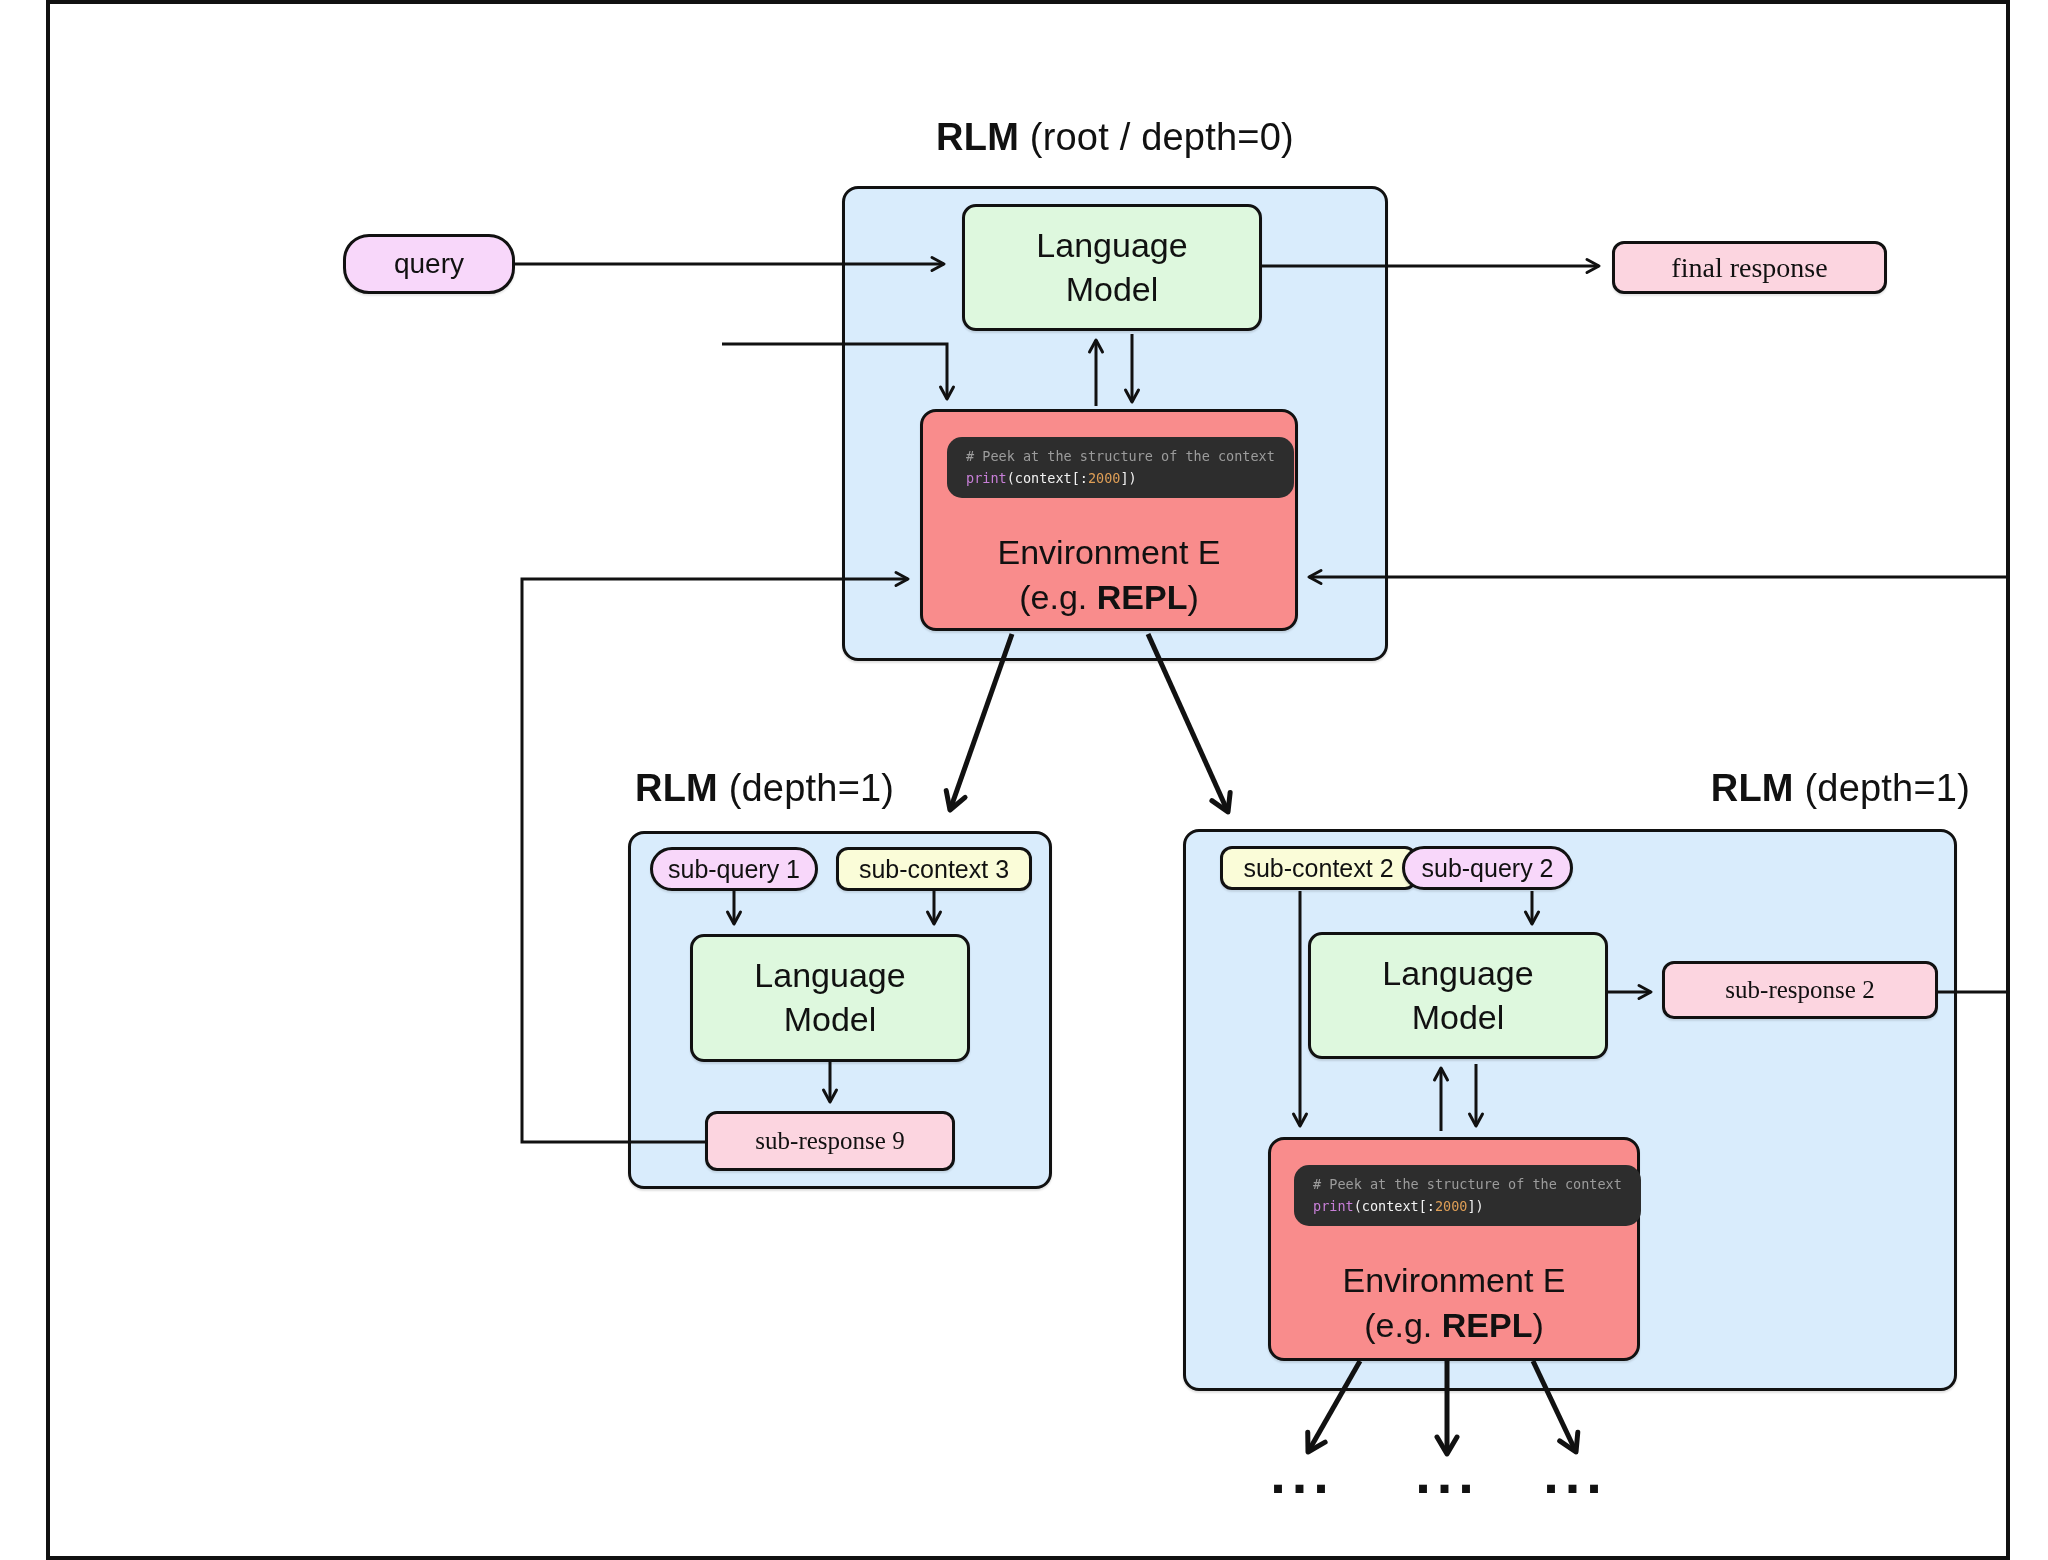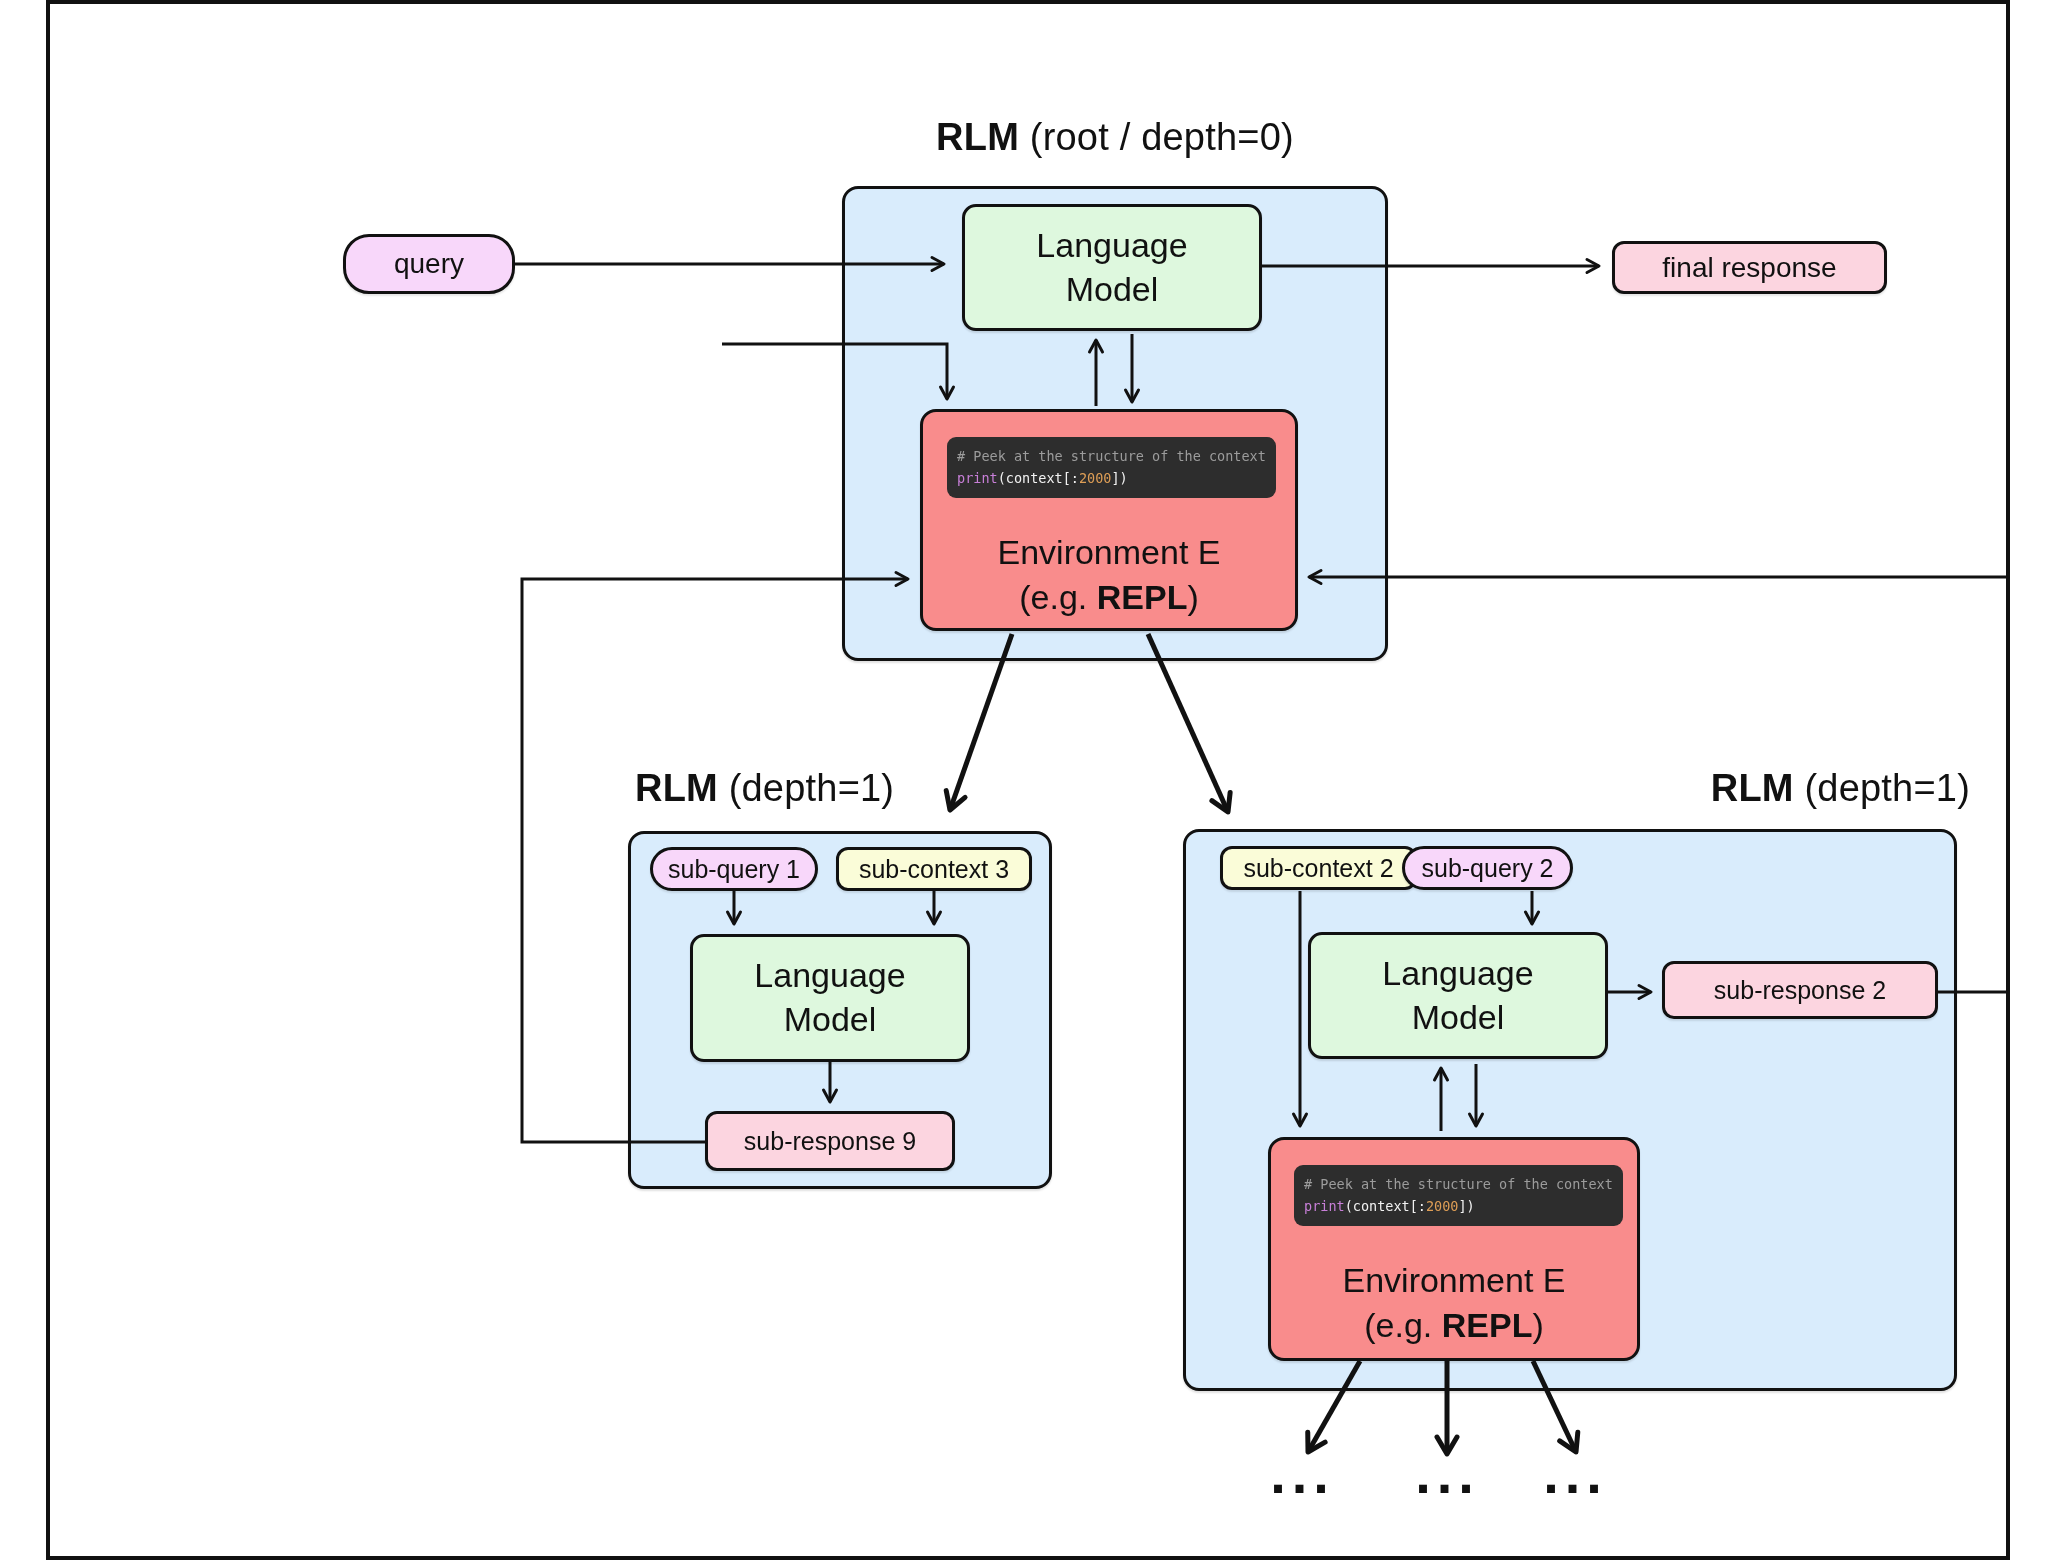--- a/index.html
+++ b/index.html
@@ -29,37 +29,37 @@
   .envbox{
     background:var(--env-red); border:3px solid var(--line-black); border-radius:16px;
     box-shadow:0 2px 2px rgba(0,0,0,0.12);
   }
   .envtext{
     position:absolute; left:0; right:0; text-align:center;
     font-size:34px; line-height:1.32;
   }
   .envtext b{font-weight:700;}
   .codeblock{
-    position:absolute; background:var(--code-bg); border-radius:9px;
+    position:absolute; background:var(--code-bg); border-radius:15px;
     font-family:"DejaVu Sans Mono", monospace; font-size:13.5px; line-height:1.65;
-    padding:8px 10px; color:var(--code-text); white-space:nowrap;
+    padding:8px 19px; color:var(--code-text); white-space:nowrap;
   }
   .codeblock .c{color:var(--code-comment);}
   .codeblock .k{color:var(--code-keyword);}
   .codeblock .n{color:var(--code-number);}
   .chip{
     border:3px solid var(--line-black); border-radius:12px;
     display:flex; align-items:center; justify-content:center;
     box-shadow:0 2px 2px rgba(0,0,0,0.10); white-space:nowrap;
   }
   .chip.big{font-size:28px;}
   .chip.small{font-size:25px;}
   .pink{background:var(--chip-pink);border-radius:26px;}
   .yellow{background:var(--chip-yellow);}
-  .rose{background:var(--chip-rose);}
+  .rose{background:var(--chip-rose);font-family:Liberation Serif, serif;}
   .dots{
     position:absolute; display:flex; align-items:flex-end; justify-content:center;
     font-weight:800; font-size:56px; letter-spacing:6px; height:64px;
   }
   svg.overlay{position:absolute; left:0; top:0; pointer-events:none;}
 </style>
 </head>
 <body>
 
 <div class="canvas">

